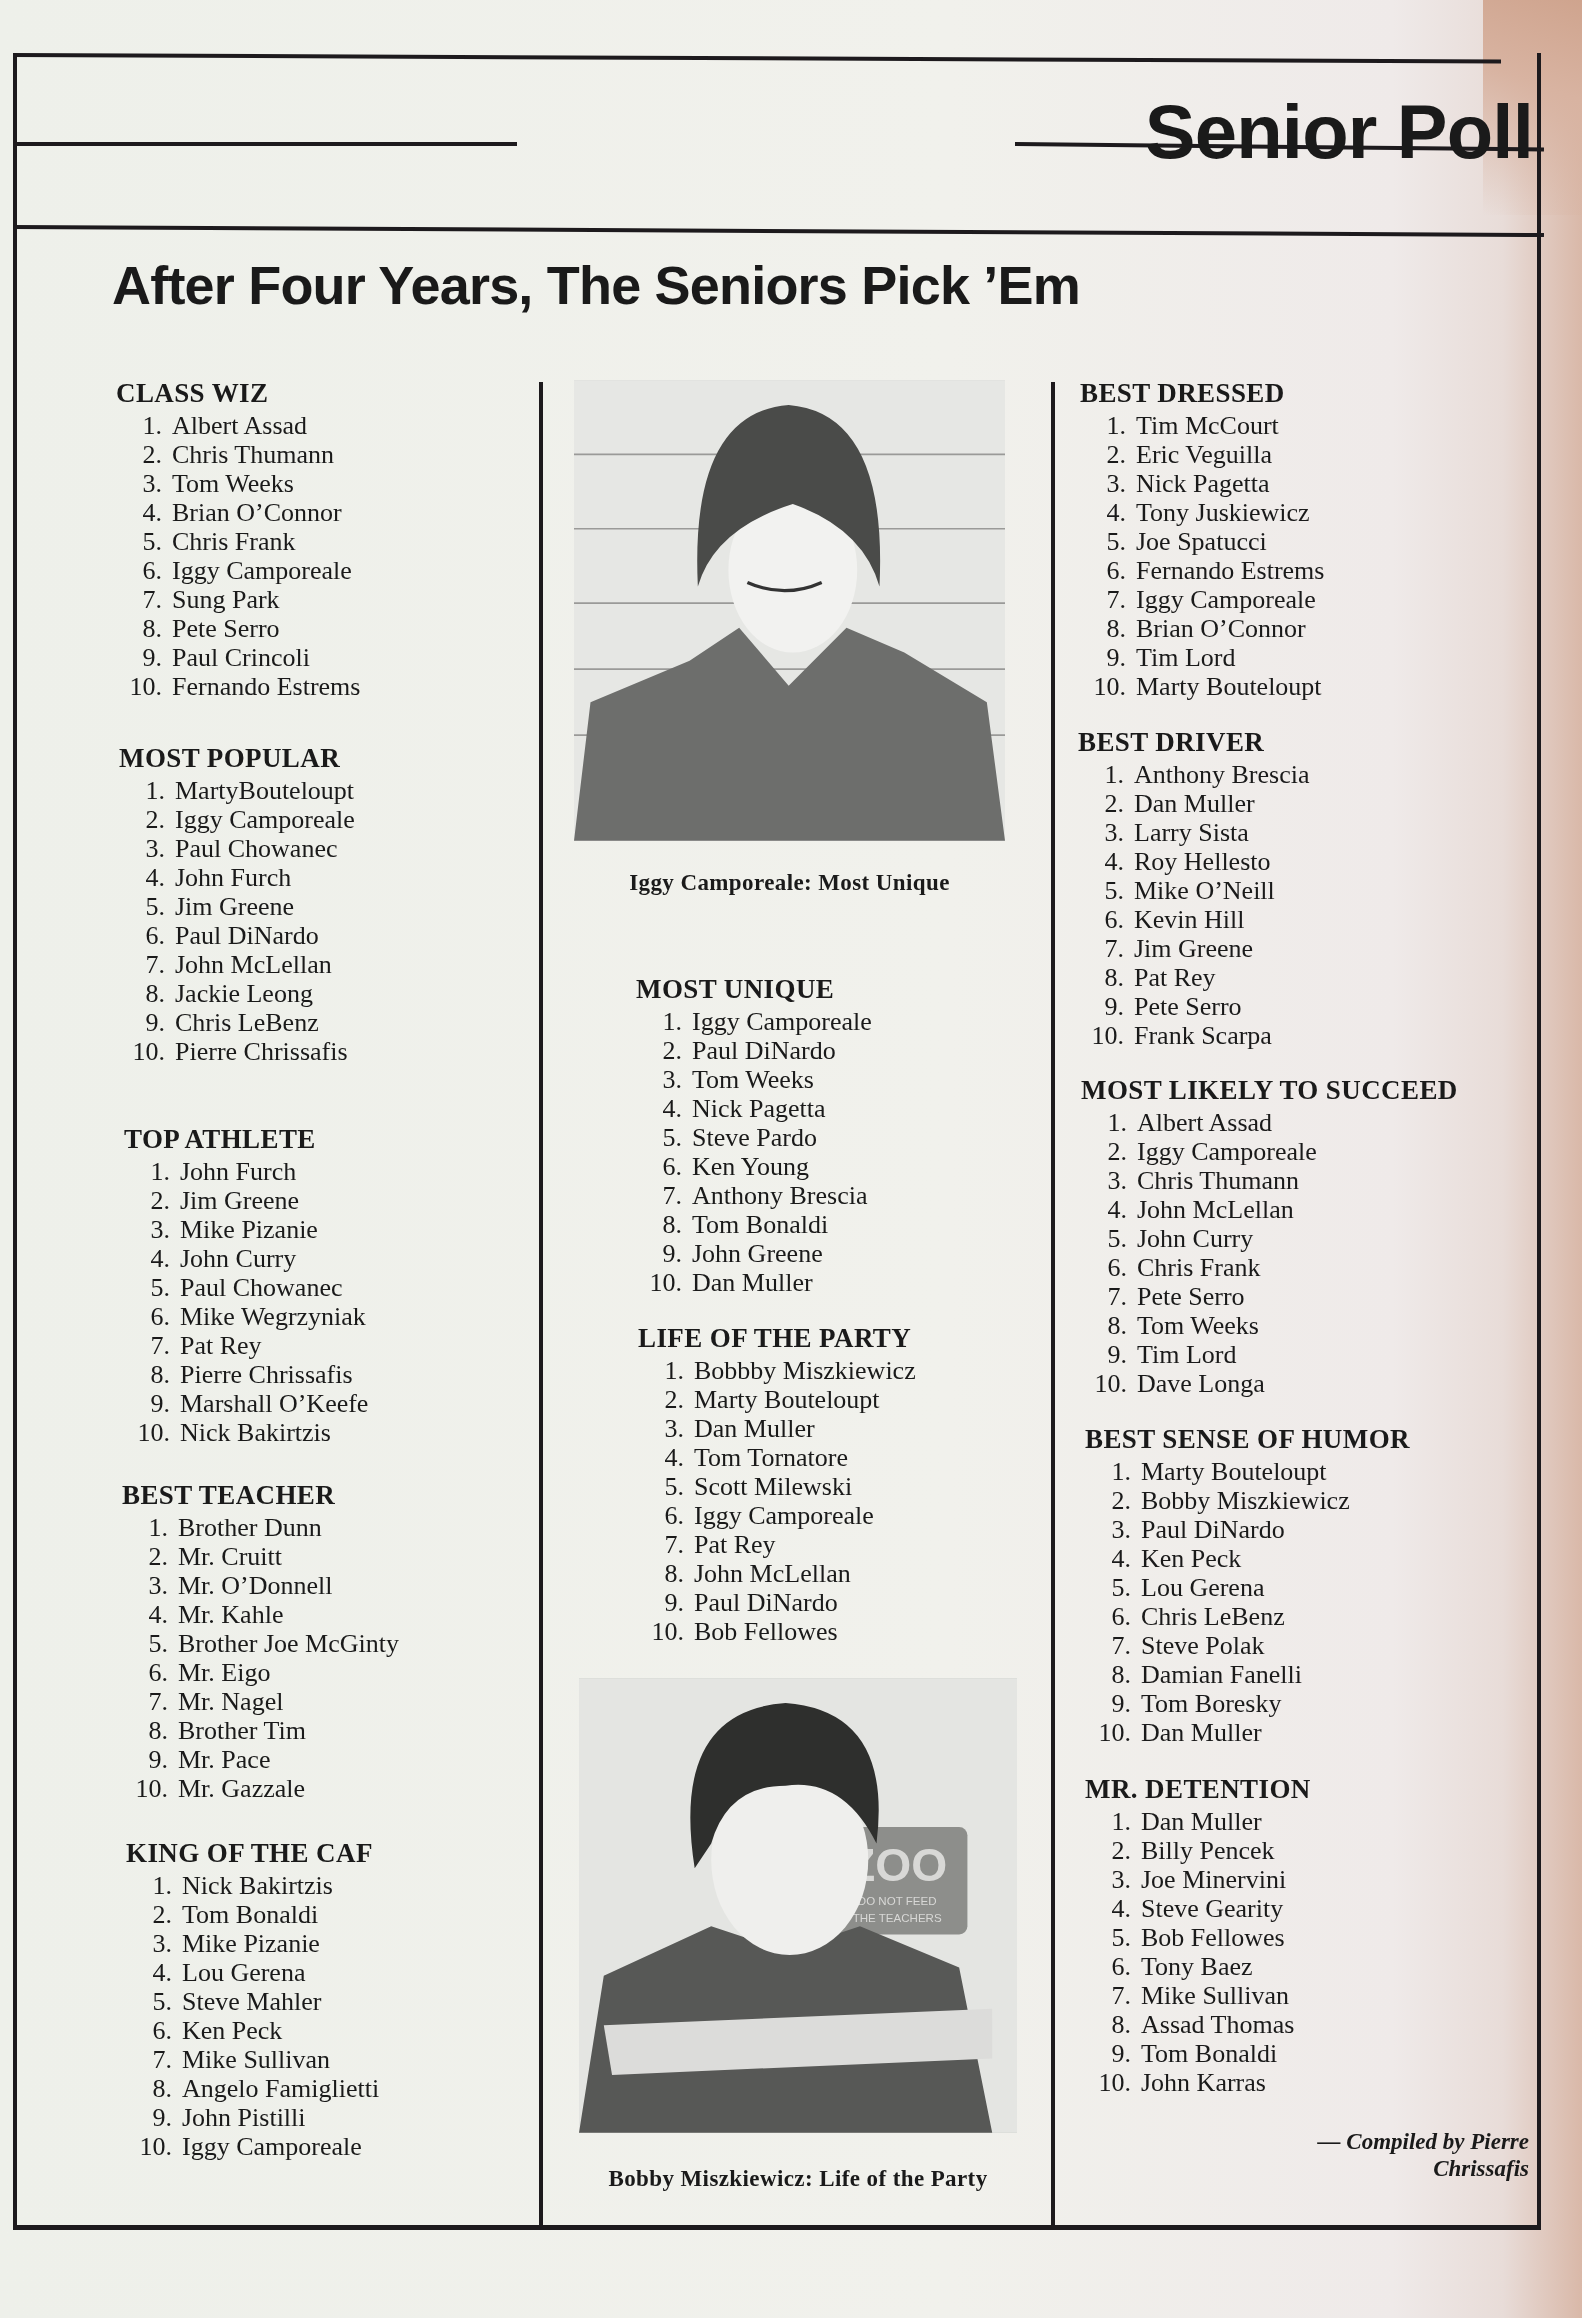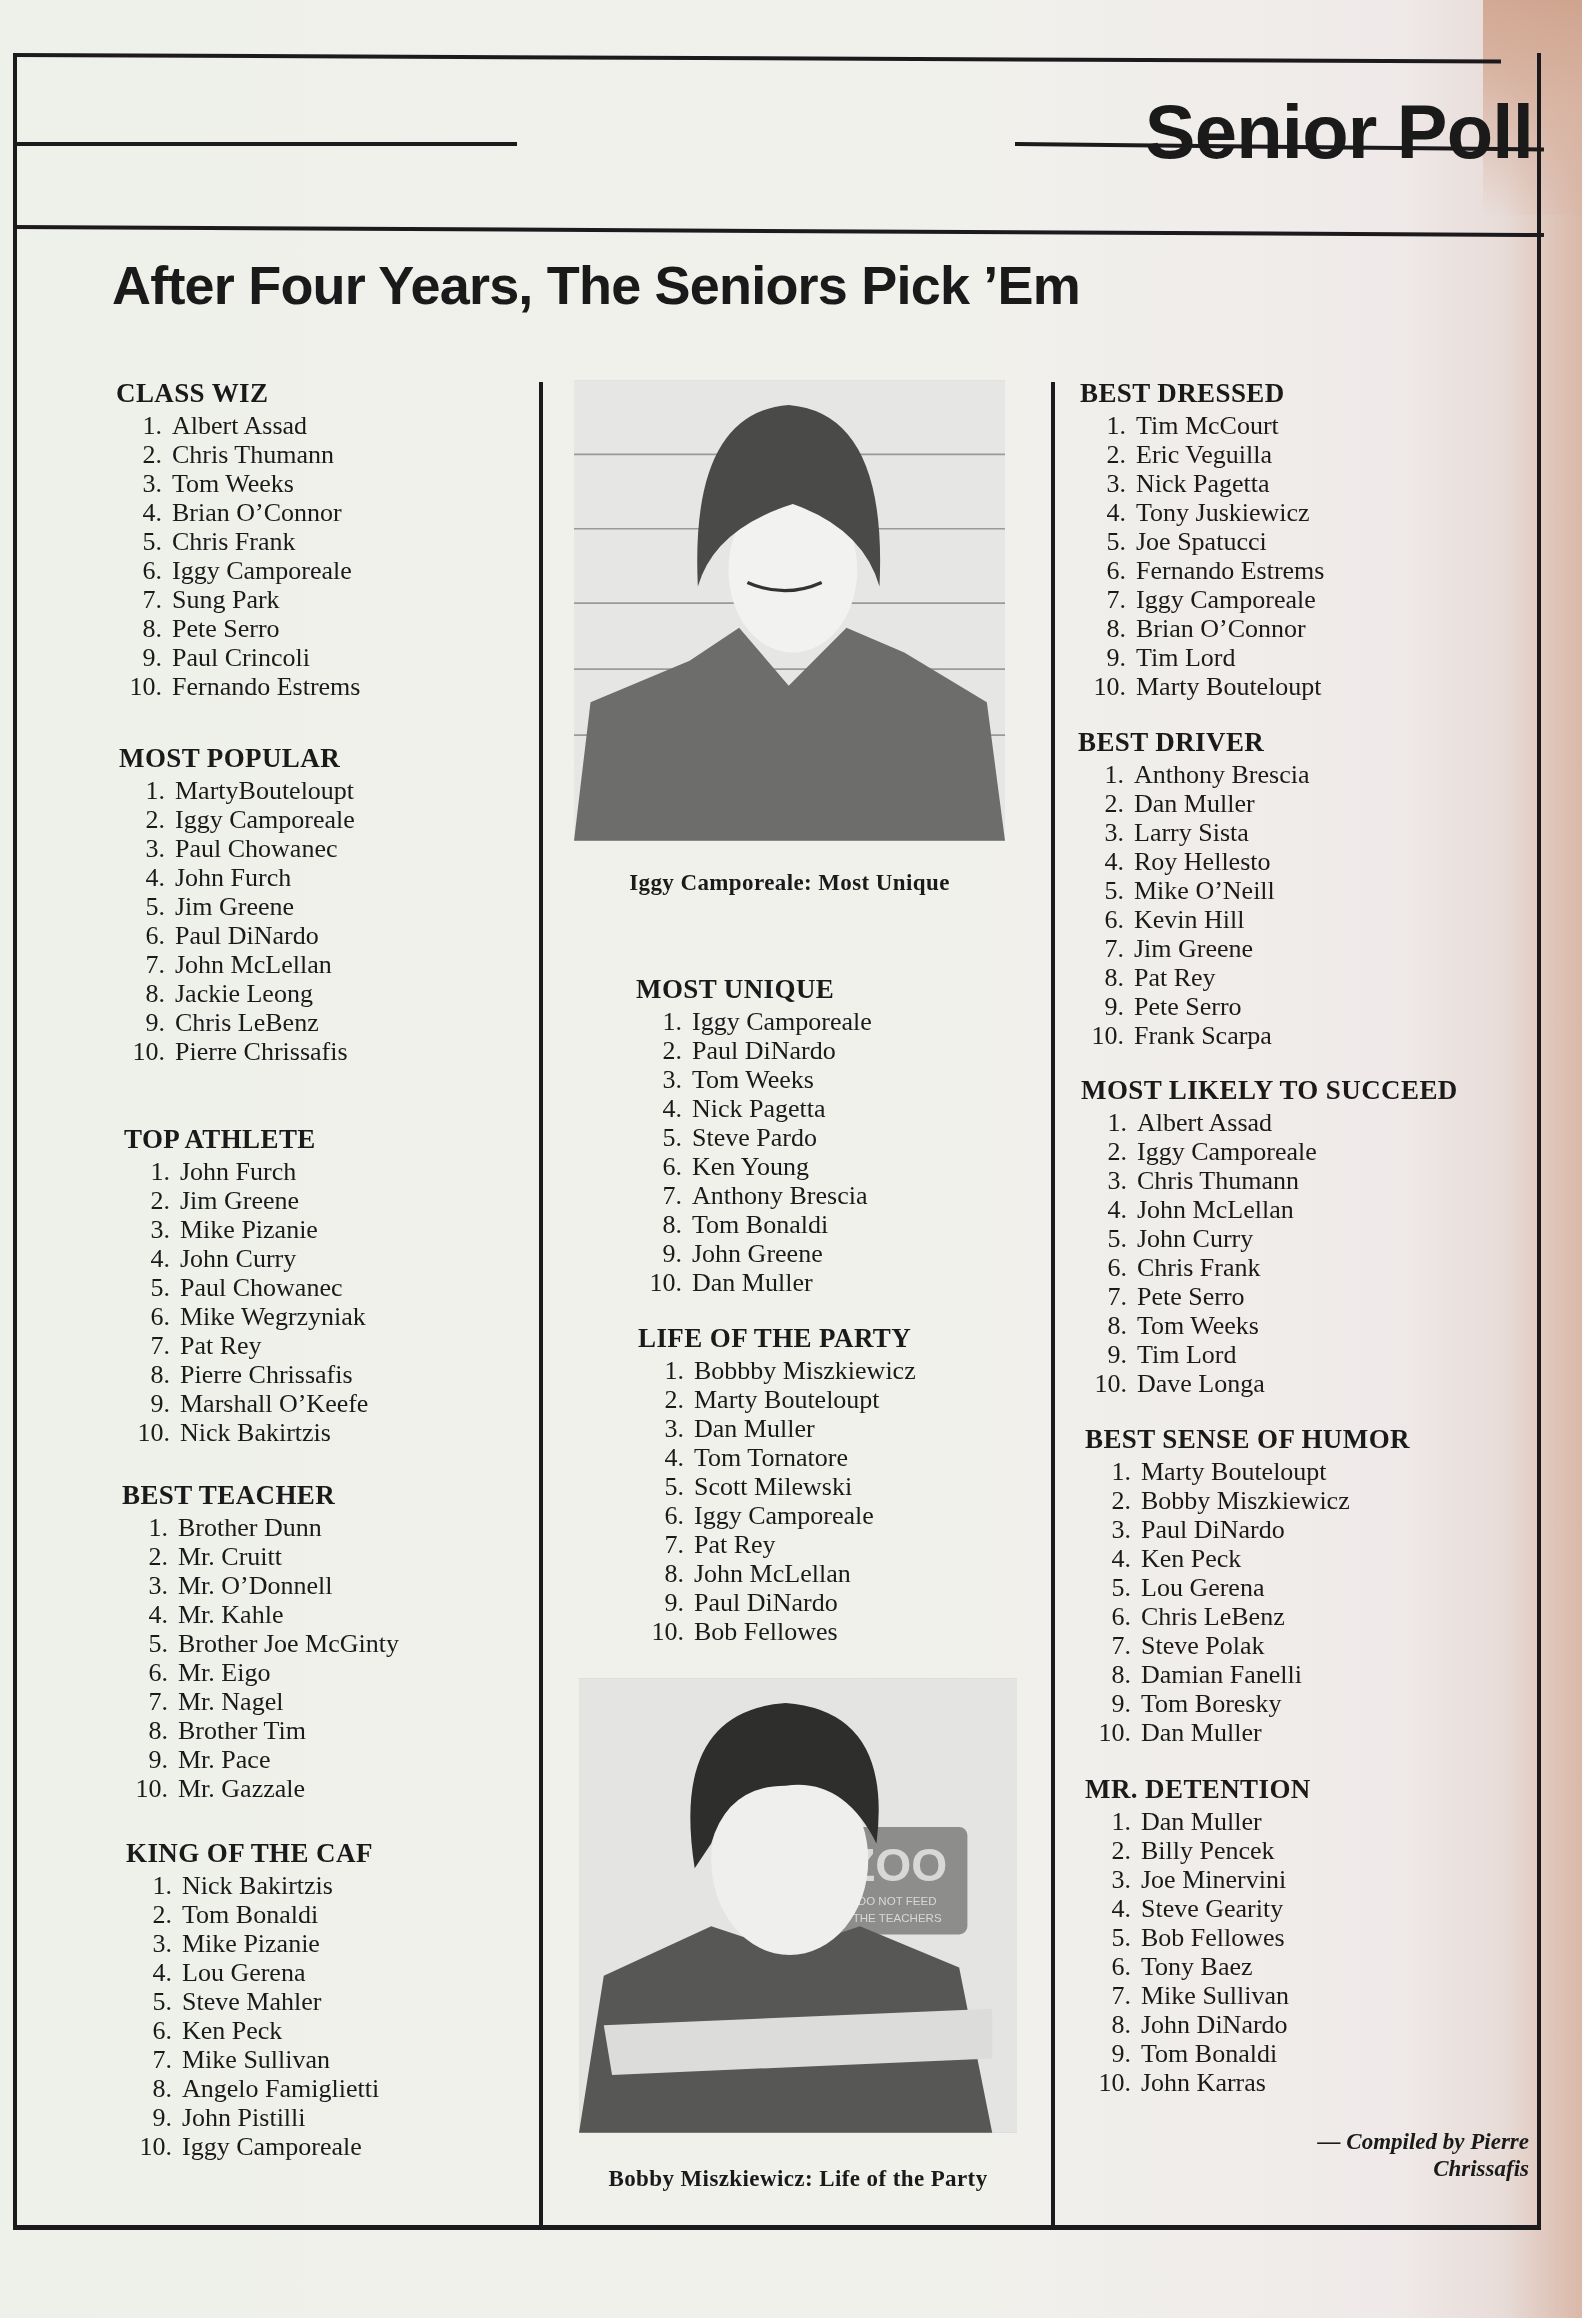--- a/index.html
+++ b/index.html
@@ -631,21 +631,21 @@
       <li>
         <span class="num">6.</span>
         <span>Tony Baez</span>
       </li>
       <li>
         <span class="num">7.</span>
         <span>Mike Sullivan</span>
       </li>
       <li>
         <span class="num">8.</span>
-        <span>John DiNardo</span>
+        <span>Assad Thomas</span>
       </li>
       <li>
         <span class="num">9.</span>
         <span>Tom Bonaldi</span>
       </li>
       <li>
         <span class="num">10.</span>
         <span>John Karras</span>
       </li>
     </ol>

